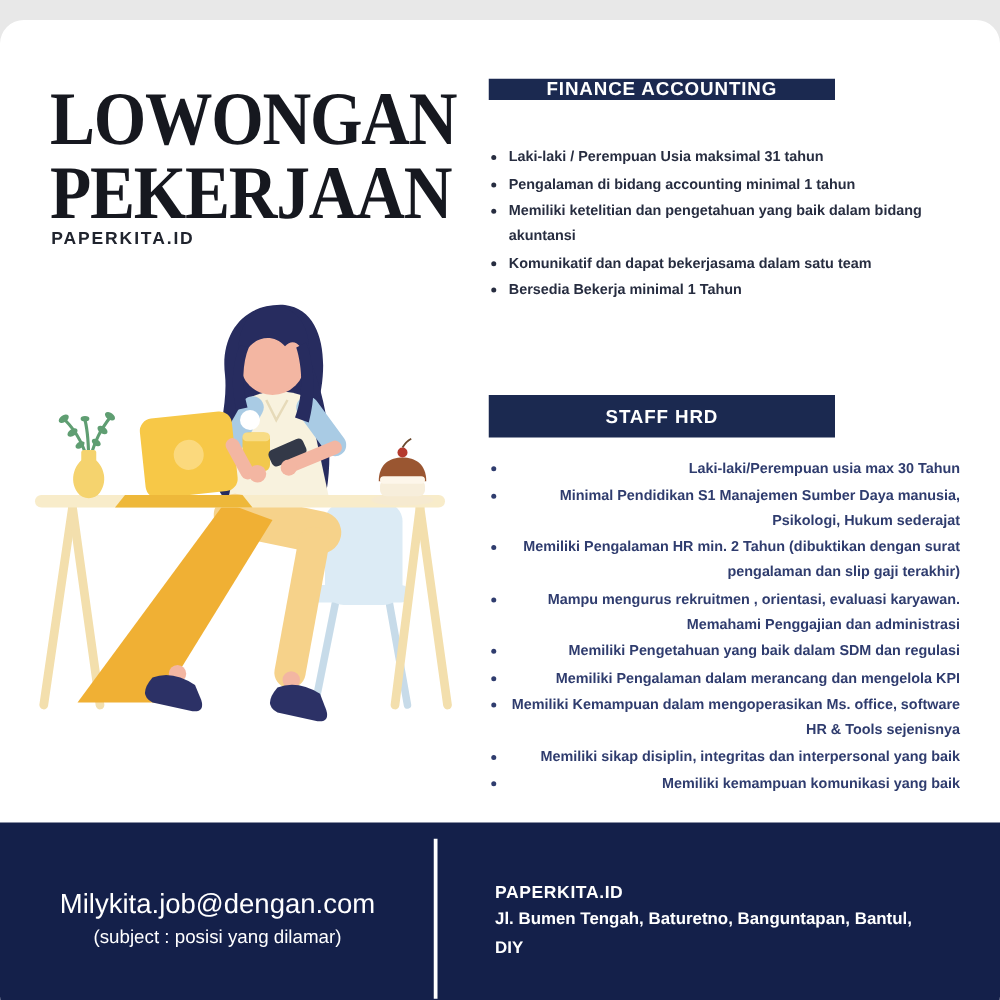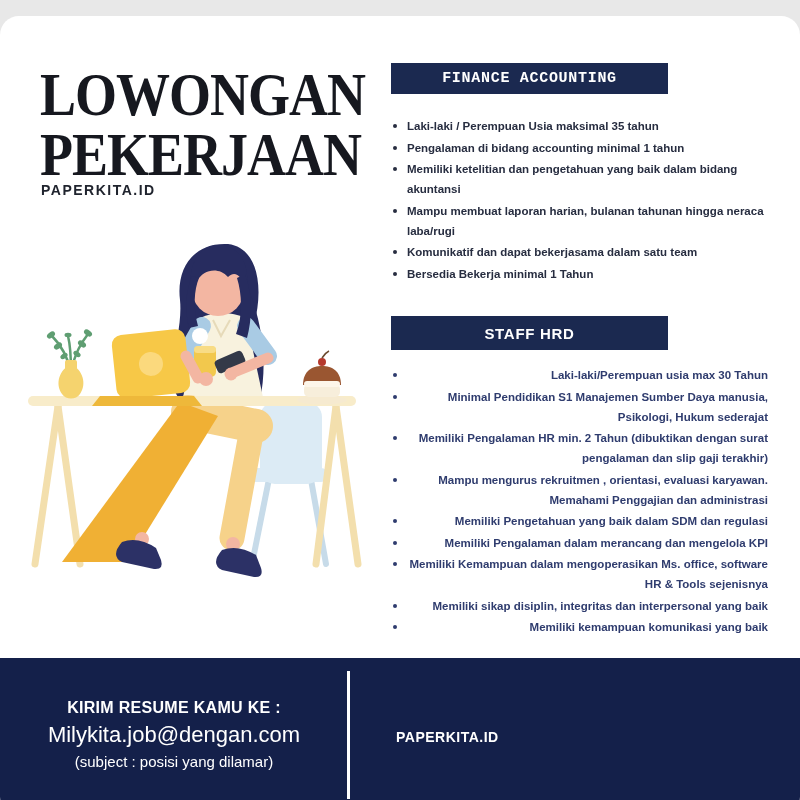--- a/index.html
+++ b/index.html
@@ -23,21 +23,21 @@
     position:absolute; left:41px; top:166px;
     font-size:14px; font-weight:bold; letter-spacing:1.5px; color:#20242e;
   }
   
   .section-bar {
     position:absolute; left:391px; width:277px;
     background:#1b2950; color:#ffffff;
     font-weight:bold; font-size:15px; letter-spacing:0.7px;
     text-align:center; display:flex; align-items:center; justify-content:center;
   }
-  #bar-finance { top:47px; height:31px;font-family:Liberation Mono, monospace; }
+  #bar-finance { top:47px; height:17px; }
   #bar-hrd     { top:300px; height:34px; }
   .req-list {
     position:absolute; left:390px; width:378px;
     list-style:none; margin:0; padding:0;
   }
   #list-finance { top:100px; color:#272d40; }
   #list-hrd     { top:349px; color:#2f3c6e;text-align:right; }
   .req-list li {
     position:relative; padding-left:17px;
     font-weight:bold; font-size:11.5px; line-height:20px;
@@ -79,24 +79,23 @@
 <div class="poster">
 
   <div class="title">
     <div>LOWONGAN</div>
     <div>PEKERJAAN</div>
   </div>
   <div class="brand-top">PAPERKITA.ID</div>
 
   <div class="section-bar" id="bar-finance">FINANCE ACCOUNTING</div>
   <ul class="req-list" id="list-finance">
-      <li>Laki-laki / Perempuan Usia maksimal 35 tahun</li>
+      <li>Laki-laki / Perempuan Usia maksimal 31 tahun</li>
       <li>Pengalaman di bidang accounting minimal 1 tahun</li>
       <li>Memiliki ketelitian dan pengetahuan yang baik dalam bidang akuntansi</li>
-      <li>Mampu membuat laporan harian, bulanan tahunan hingga neraca laba/rugi</li>
       <li>Komunikatif dan dapat bekerjasama dalam satu team</li>
       <li>Bersedia Bekerja minimal 1 Tahun</li>
     </ul>
 
   <div class="section-bar" id="bar-hrd">STAFF HRD</div>
   <ul class="req-list" id="list-hrd">
       <li>Laki-laki/Perempuan usia max 30 Tahun</li>
       <li>Minimal Pendidikan S1 Manajemen Sumber Daya manusia, Psikologi, Hukum sederajat</li>
       <li>Memiliki Pengalaman HR min. 2 Tahun (dibuktikan dengan surat pengalaman dan slip gaji terakhir)</li>
       <li>Mampu mengurus rekruitmen , orientasi, evaluasi karyawan. Memahami Penggajian dan administrasi</li>
@@ -204,23 +203,23 @@
     </g>
 
     <g fill="#2c3166">
       <path d="M100 310 Q88 324 100 330 L132 337 Q142 338 139 328 L134 316 Q116 304 100 310 Z"></path>
       <path d="M200 318 Q188 332 200 338 L232 345 Q242 346 239 336 L234 323 Q216 312 200 318 Z"></path>
     </g>
   </svg>
 
   <div class="footer">
     <div class="footer-left">
-      <div class="footer-label">KIRIM RESUME KAMU KE :</div>
       <div class="footer-email">Milykita.job@dengan.com</div>
       <div class="footer-note">(subject : posisi yang dilamar)</div>
     </div>
     <div class="footer-divider"></div>
     <div class="footer-right">
       <div class="footer-brand">PAPERKITA.ID</div>
+      <div class="footer-address">Jl. Bumen Tengah, Baturetno, Banguntapan, Bantul, DIY</div>
     </div>
   </div>
 
 </div>
 
 </body></html>

